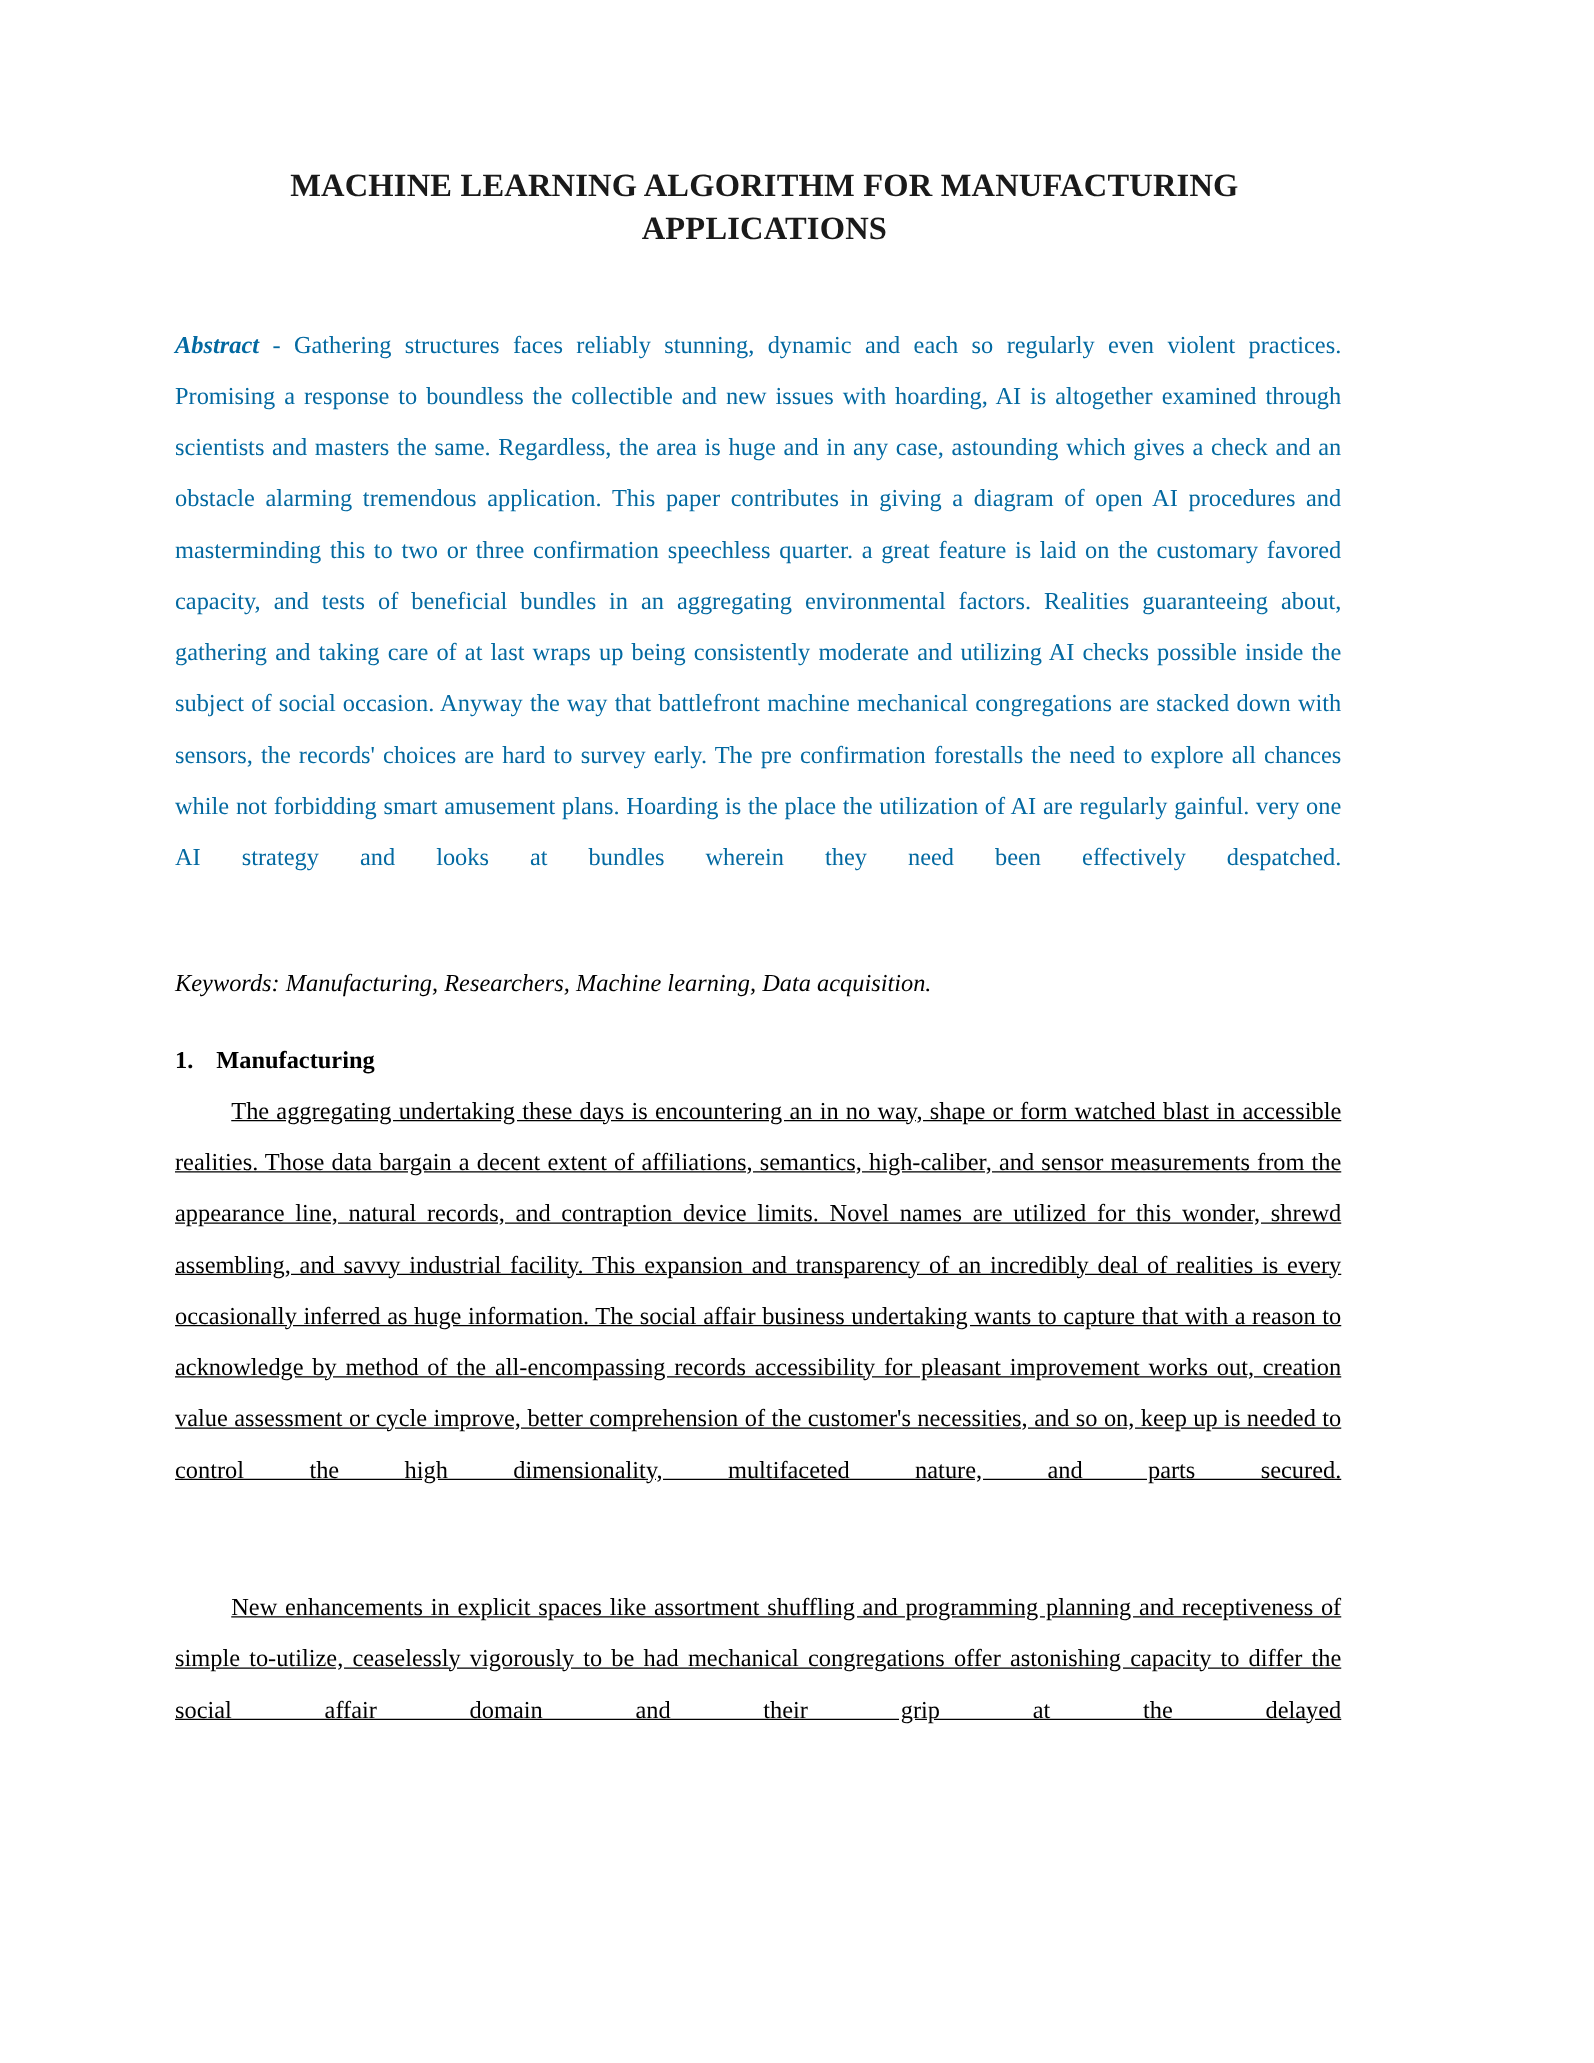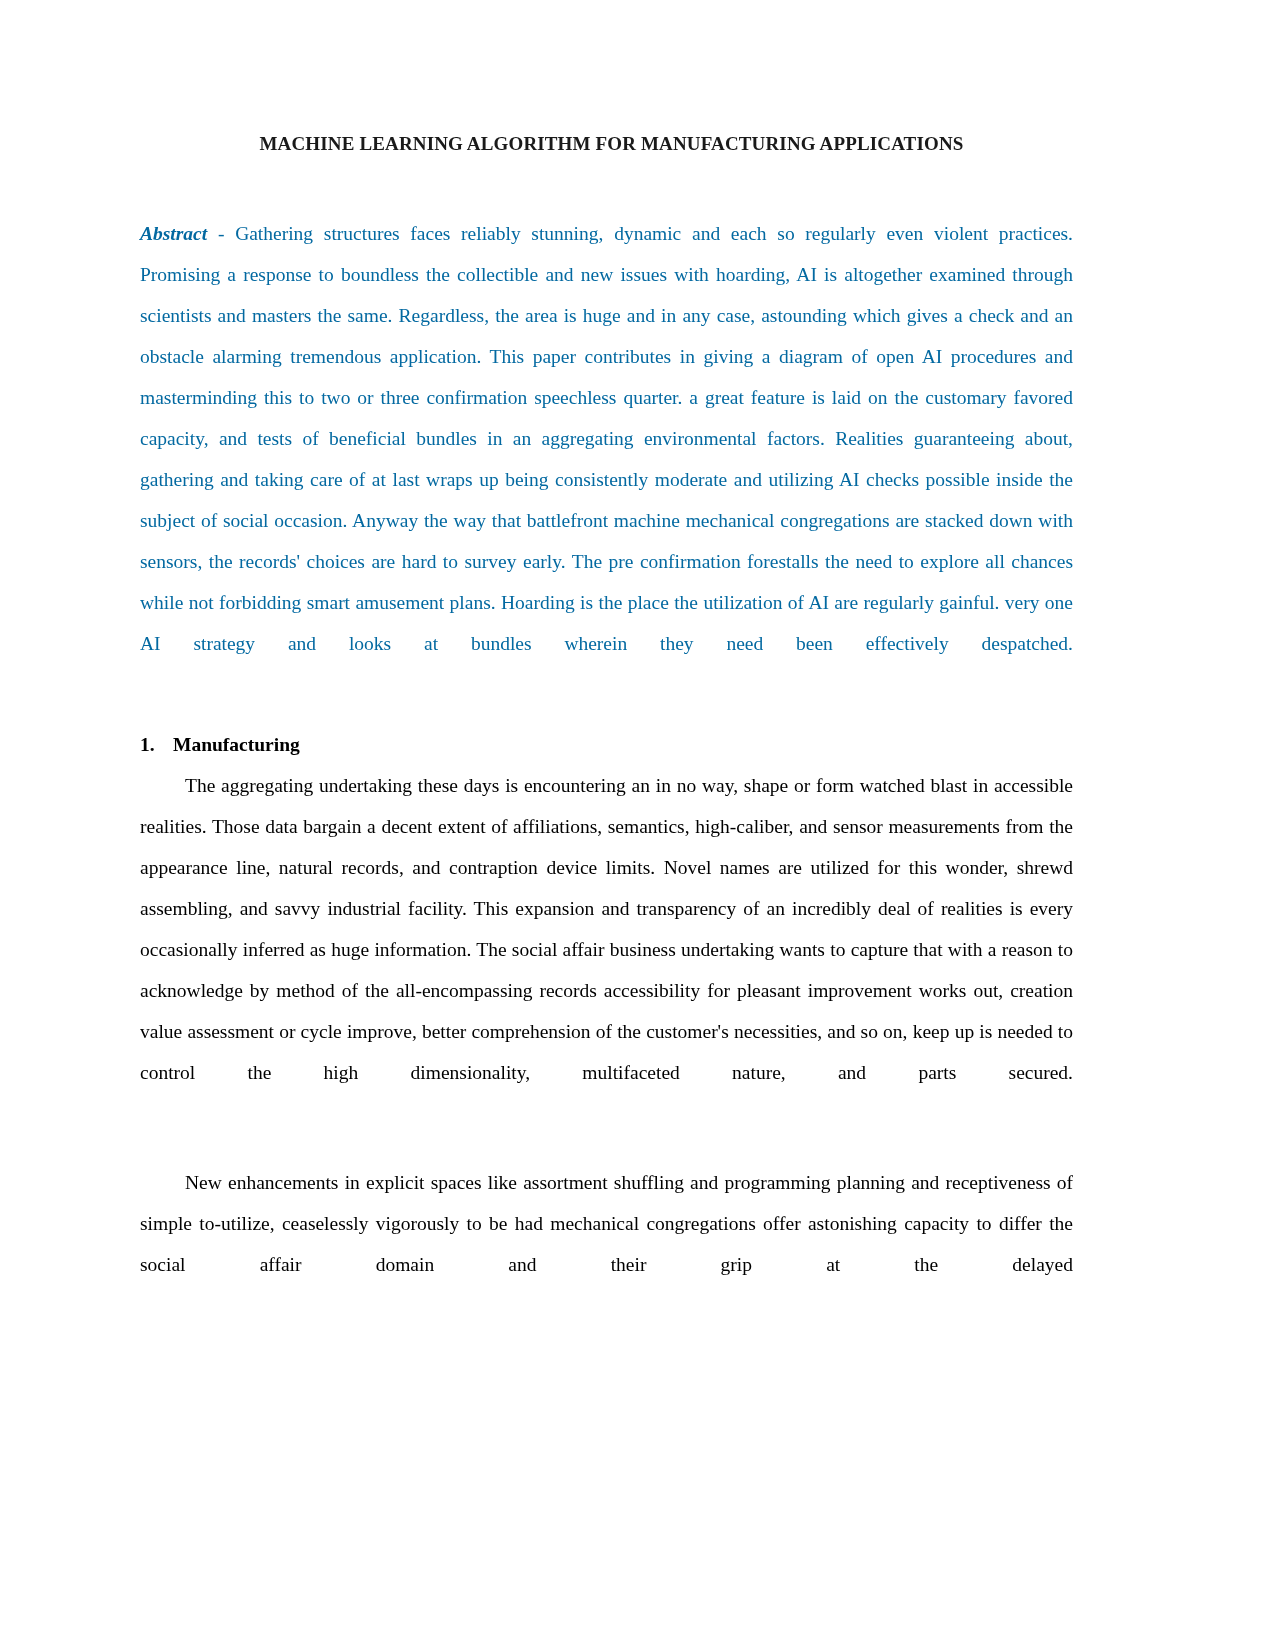--- a/index.html
+++ b/index.html
@@ -21,21 +21,21 @@
     background: #ffffff;
     overflow: hidden;
   }
   .content {
     position: absolute;
     left: 140px;
     top: 132px;
     width: 933px;
   }
   .doc-title {
-    font-size: 19px;
+    font-size: 26px;
     font-weight: bold;
     letter-spacing: 0.15px;
     text-align: center;
     line-height: 1.3;
     margin: 0 0 0 0;
     padding-left: 14px;
     padding-right: 4px;
     color: #1a1a1a;
   }
   .abstract-block {
@@ -69,20 +69,21 @@
     width: 33px;
     flex: 0 0 33px;
   }
   .body-para {
     font-size: 19.5px;
     line-height: 41px;
     text-align: justify;
     text-justify: inter-word;
     text-indent: 45px;
     margin: 0;
+    text-decoration: underline;
   }
   .body-para.second {
     margin-top: 28px;
   }
   
   .body-para:after, .abstract-block:after {
     content: "";
     display: inline-block;
     width: 100%;
   }
@@ -90,20 +91,21 @@
 </head>
 <body>
 
 <div class="page">
   <div class="content">
 
     <h1 class="doc-title">MACHINE LEARNING ALGORITHM FOR MANUFACTURING APPLICATIONS</h1>
 
     <p class="abstract-block"><span class="abstract-label">Abstract</span><span> - </span><span>Gathering structures faces reliably stunning, dynamic and each so regularly even violent practices. Promising a response to boundless the collectible and new issues with hoarding, AI is altogether examined through scientists and masters the same. Regardless, the area is huge and in any case, astounding which gives a check and an obstacle alarming tremendous application. This paper contributes in giving a diagram of open AI procedures and masterminding this to two or three confirmation speechless quarter. a great feature is laid on the customary favored capacity, and tests of beneficial bundles in an aggregating environmental factors. Realities guaranteeing about, gathering and taking care of at last wraps up being consistently moderate and utilizing AI checks possible inside the subject of social occasion. Anyway the way that battlefront machine mechanical congregations are stacked down with sensors, the records' choices are hard to survey early. The pre confirmation forestalls the need to explore all chances while not forbidding smart amusement plans. Hoarding is the place the utilization of AI are regularly gainful. very one AI strategy and looks at bundles wherein they need been effectively despatched.</span></p>
 
+    <p class="keywords-line">Keywords: Manufacturing, Researchers, Machine learning, Data acquisition.</p>
 
     <div class="section-heading">
       <span class="sec-num">1.</span>
       <span>Manufacturing</span>
     </div>
 
     <p class="body-para">The aggregating undertaking these days is encountering an in no way, shape or form watched blast in accessible realities. Those data bargain a decent extent of affiliations, semantics, high-caliber, and sensor measurements from the appearance line, natural records, and contraption device limits. Novel names are utilized for this wonder, shrewd assembling, and savvy industrial facility. This expansion and transparency of an incredibly deal of realities is every occasionally inferred as huge information. The social affair business undertaking wants to capture that with a reason to acknowledge by method of the all-encompassing records accessibility for pleasant improvement works out, creation value assessment or cycle improve, better comprehension of the customer's necessities, and so on, keep up is needed to control the high dimensionality, multifaceted nature, and parts secured.</p>
 
     <p class="body-para second">New enhancements in explicit spaces like assortment shuffling and programming planning and receptiveness of simple to-utilize, ceaselessly vigorously to be had mechanical congregations offer astonishing capacity to differ the social affair domain and their grip at the delayed</p>
 

